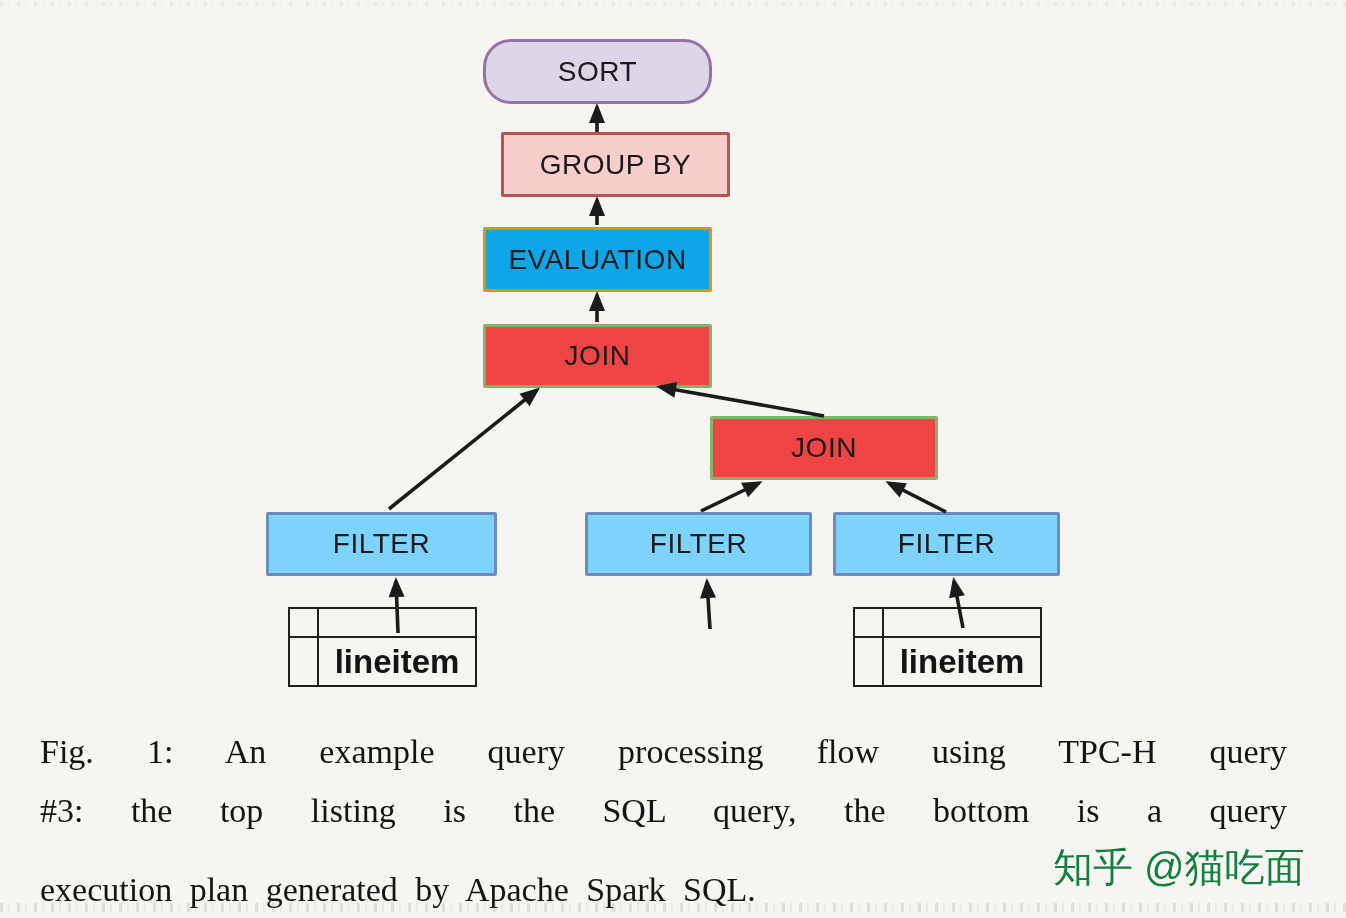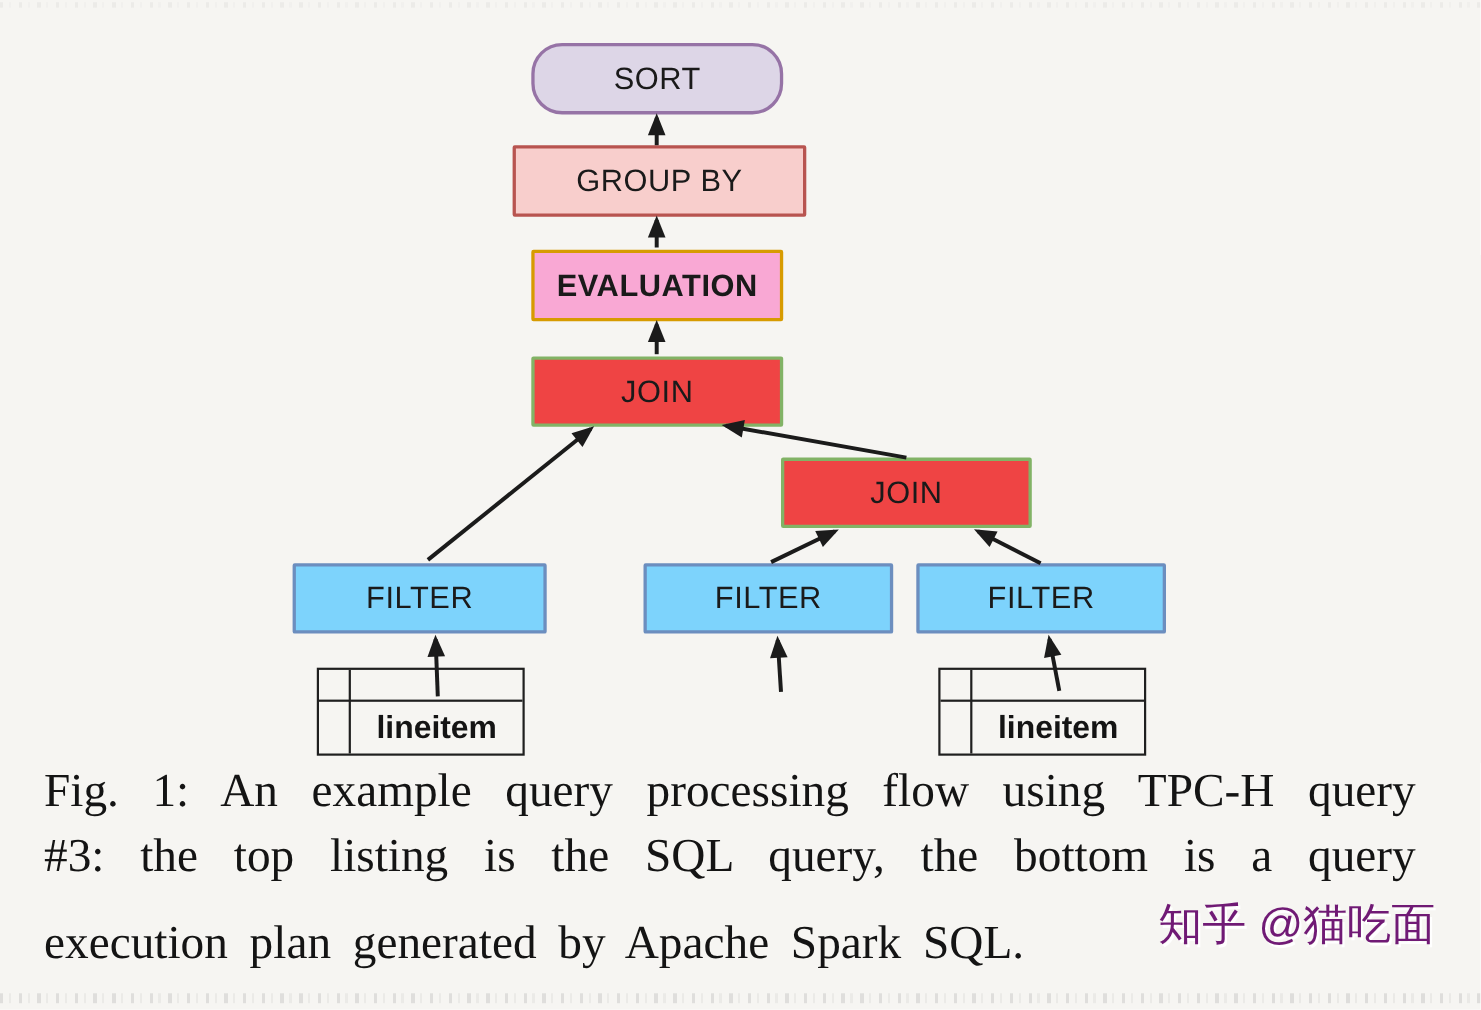--- a/index.html
+++ b/index.html
@@ -16,69 +16,69 @@
     box-sizing:border-box;
     border:3.5px solid #888;
     border-radius:2px;
     display:flex;align-items:center;justify-content:center;
     font-size:28px;color:#1a1a1a;
     letter-spacing:.5px;
     z-index:2;
   }
   .node.purple{background:#ddd6e7;border-color:#9673a6;border-radius:28px;}
   .node.red   {background:#f8cecc;border-color:#b85450;}
-  .node.orange{background:#f9a8d4;border-color:#d79b00;font-weight:bold;}
+  .node.orange{background:#0ea5e9;border-color:#d79b00;}
   .node.green {background:#ef4444;border-color:#82b366;}
   .node.blue  {background:#7dd3fc;border-color:#6c8ebf;}
 
   #n-sort   {left:483px;top:39px; width:229px;height:65px;}
-  #n-groupby{left:466px;top:132px;width:267px;height:65px;}
+  #n-groupby{left:501px;top:132px;width:229px;height:65px;}
   #n-eval   {left:483px;top:227px;width:229px;height:65px;}
   #n-join1  {left:483px;top:324px;width:229px;height:64px;}
   #n-join2  {left:710px;top:416px;width:228px;height:64px;}
   #n-filter1{left:266px;top:512px;width:231px;height:64px;}
   #n-filter2{left:585px;top:512px;width:227px;height:64px;}
   #n-filter3{left:833px;top:512px;width:227px;height:64px;}
 
   
   .tbl{
     position:absolute;
     box-sizing:border-box;
     border:2.5px solid #1f1f1f;
     z-index:2;
     background:transparent;
   }
   .tbl .hline{position:absolute;left:0;right:0;top:27px;border-top:2.5px solid #1f1f1f;}
   .tbl .vline{position:absolute;top:0;bottom:0;left:27px;border-left:2.5px solid #1f1f1f;}
   .tbl .tlabel{
     position:absolute;left:29px;right:0;top:30px;bottom:0;
     display:flex;align-items:center;justify-content:center;
-    font-weight:bold;font-size:29px;color:#141414;
+    font-weight:bold;font-size:33px;color:#141414;
   }
   #t-lineitem{left:288px;top:607px;width:189px;height:80px;}
   #t-order   {left:602px;top:607px;width:188px;height:80px;}
   #t-customer{left:853px;top:607px;width:189px;height:80px;}
 
   
   .arrows{position:absolute;left:0;top:0;z-index:3;pointer-events:none;}
   .arrows line{stroke:#1b1b1b;stroke-width:3.6px;}
 
   
   .caption{
-    position:absolute;left:40px;top:690px;width:1247px;
+    position:absolute;left:40px;top:722px;width:1247px;
     font-family:"Liberation Serif",serif;
-    font-size:43px;line-height:59px;color:#141414;
+    font-size:34px;line-height:59px;color:#141414;
   }
   .caption .jline{text-align:justify;text-align-last:justify;}
   .caption .lline{text-align:left;word-spacing:9px;margin-top:20px;}
 
   
   .watermark{
-    position:absolute;left:1053px;top:813px;
-    font-size:40px;color:#701a75;
+    position:absolute;left:1053px;top:840px;
+    font-size:40px;color:#15803d;
     text-shadow:2px 2px 0 rgba(255,255,255,.95);
     white-space:nowrap;
     font-family:"Liberation Sans",sans-serif;
   }
 
   
   .noise{
     position:absolute;left:0;width:1346px;pointer-events:none;
     background:repeating-linear-gradient(90deg,
       rgba(110,110,110,.20) 0 3px, transparent 3px 8px,

